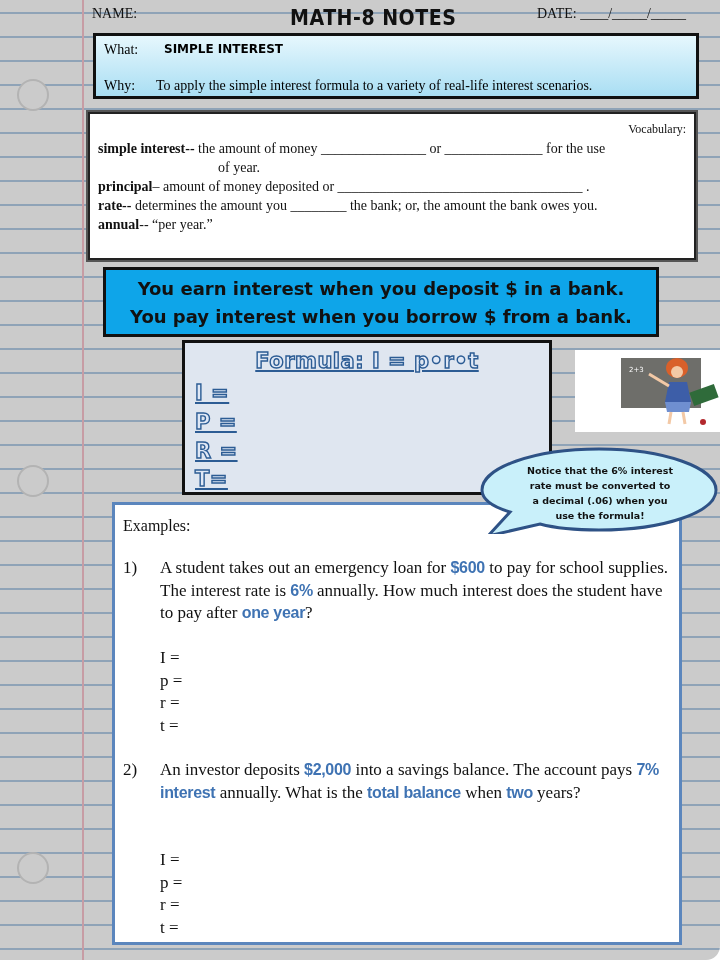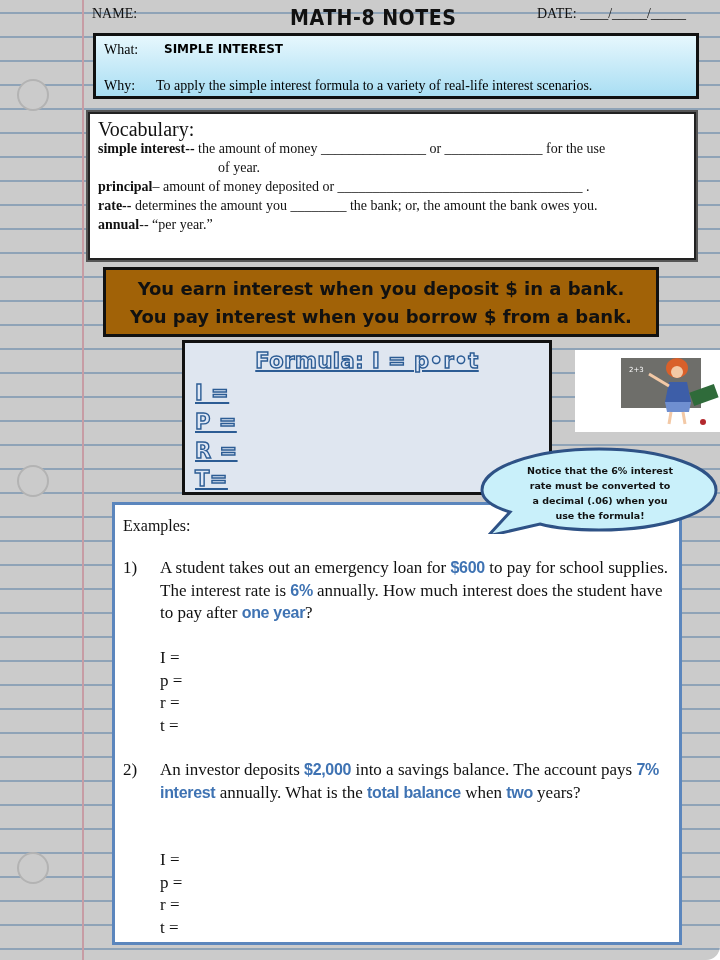--- a/index.html
+++ b/index.html
@@ -16,24 +16,24 @@
   .hdr-title { position:absolute; left:290px; top:6px; font-family:"DejaVu Sans", sans-serif; font-weight:900; font-size:19px; letter-spacing:0.5px; color:#111; transform:scaleY(1.1); }
   .hdr-date { position:absolute; left:537px; top:6px; font-size:14px; color:#111; }
   .what-box { position:absolute; left:93px; top:33px; width:606px; height:66px; border:3px solid #111;
     background:linear-gradient(to bottom, #e6f7fd, #a9def3); box-sizing:border-box; }
   .what-label { position:absolute; left:8px; top:6px; font-size:14px; }
   .what-val { position:absolute; left:68px; top:6px; font-family:"DejaVu Sans", sans-serif; font-weight:900; font-size:12px; }
   .why-label { position:absolute; left:8px; top:42px; font-size:14px; }
   .why-val { position:absolute; left:60px; top:42px; font-size:14px; }
   .vocab { position:absolute; left:88px; top:112px; width:608px; height:148px; border:2px solid #222; outline:2px solid #555;
     background:#fff; box-sizing:border-box; padding:6px 8px; font-size:14px; line-height:19px; color:#111; }
-  .vocab-title { font-size:20px; font-weight:bold; font-family:"Liberation Serif", serif; font-weight:normal; }
+  .vocab-title { font-size:12px; font-weight:bold; font-family:"Liberation Serif", serif; font-weight:normal;text-align:right; }
   .vocab b { font-weight:bold; }
   .indent { padding-left:120px; }
-  .banner { position:absolute; left:103px; top:267px; width:556px; height:70px; border:3px solid #111; background:#a16207;
+  .banner { position:absolute; left:103px; top:267px; width:556px; height:70px; border:3px solid #111; background:#0ea5e9;
     box-sizing:border-box; text-align:center; font-family:"DejaVu Sans", sans-serif; font-weight:bold; font-size:18px; line-height:28px; padding-top:5px; color:#111; }
   .formula { position:absolute; left:182px; top:340px; width:370px; height:155px; border:3px solid #111; background:#dfe6f0; box-sizing:border-box; }
   .formula .ftitle { position:absolute; left:0; right:0; top:6px; text-align:center; }
   .outline { font-family:"DejaVu Sans", sans-serif; font-weight:bold; font-size:21px; color:#dfe8f6;
     -webkit-text-stroke:1.4px #2c5c94; letter-spacing:0.5px;text-decoration:underline; }
   .fvar { position:absolute; left:10px; }
   .teacher { position:absolute; left:575px; top:350px; width:120px; height:82px; background:#fff;padding-left:40px; }
   .examples { position:absolute; left:112px; top:502px; width:570px; height:443px; background:#fff; border:3px solid #5b86bd; box-sizing:border-box; color:#111; font-size:17px; line-height:22.5px; }
   .ex-title { position:absolute; left:8px; top:10px; font-size:16px; }
   .prob { position:absolute; left:8px; }

